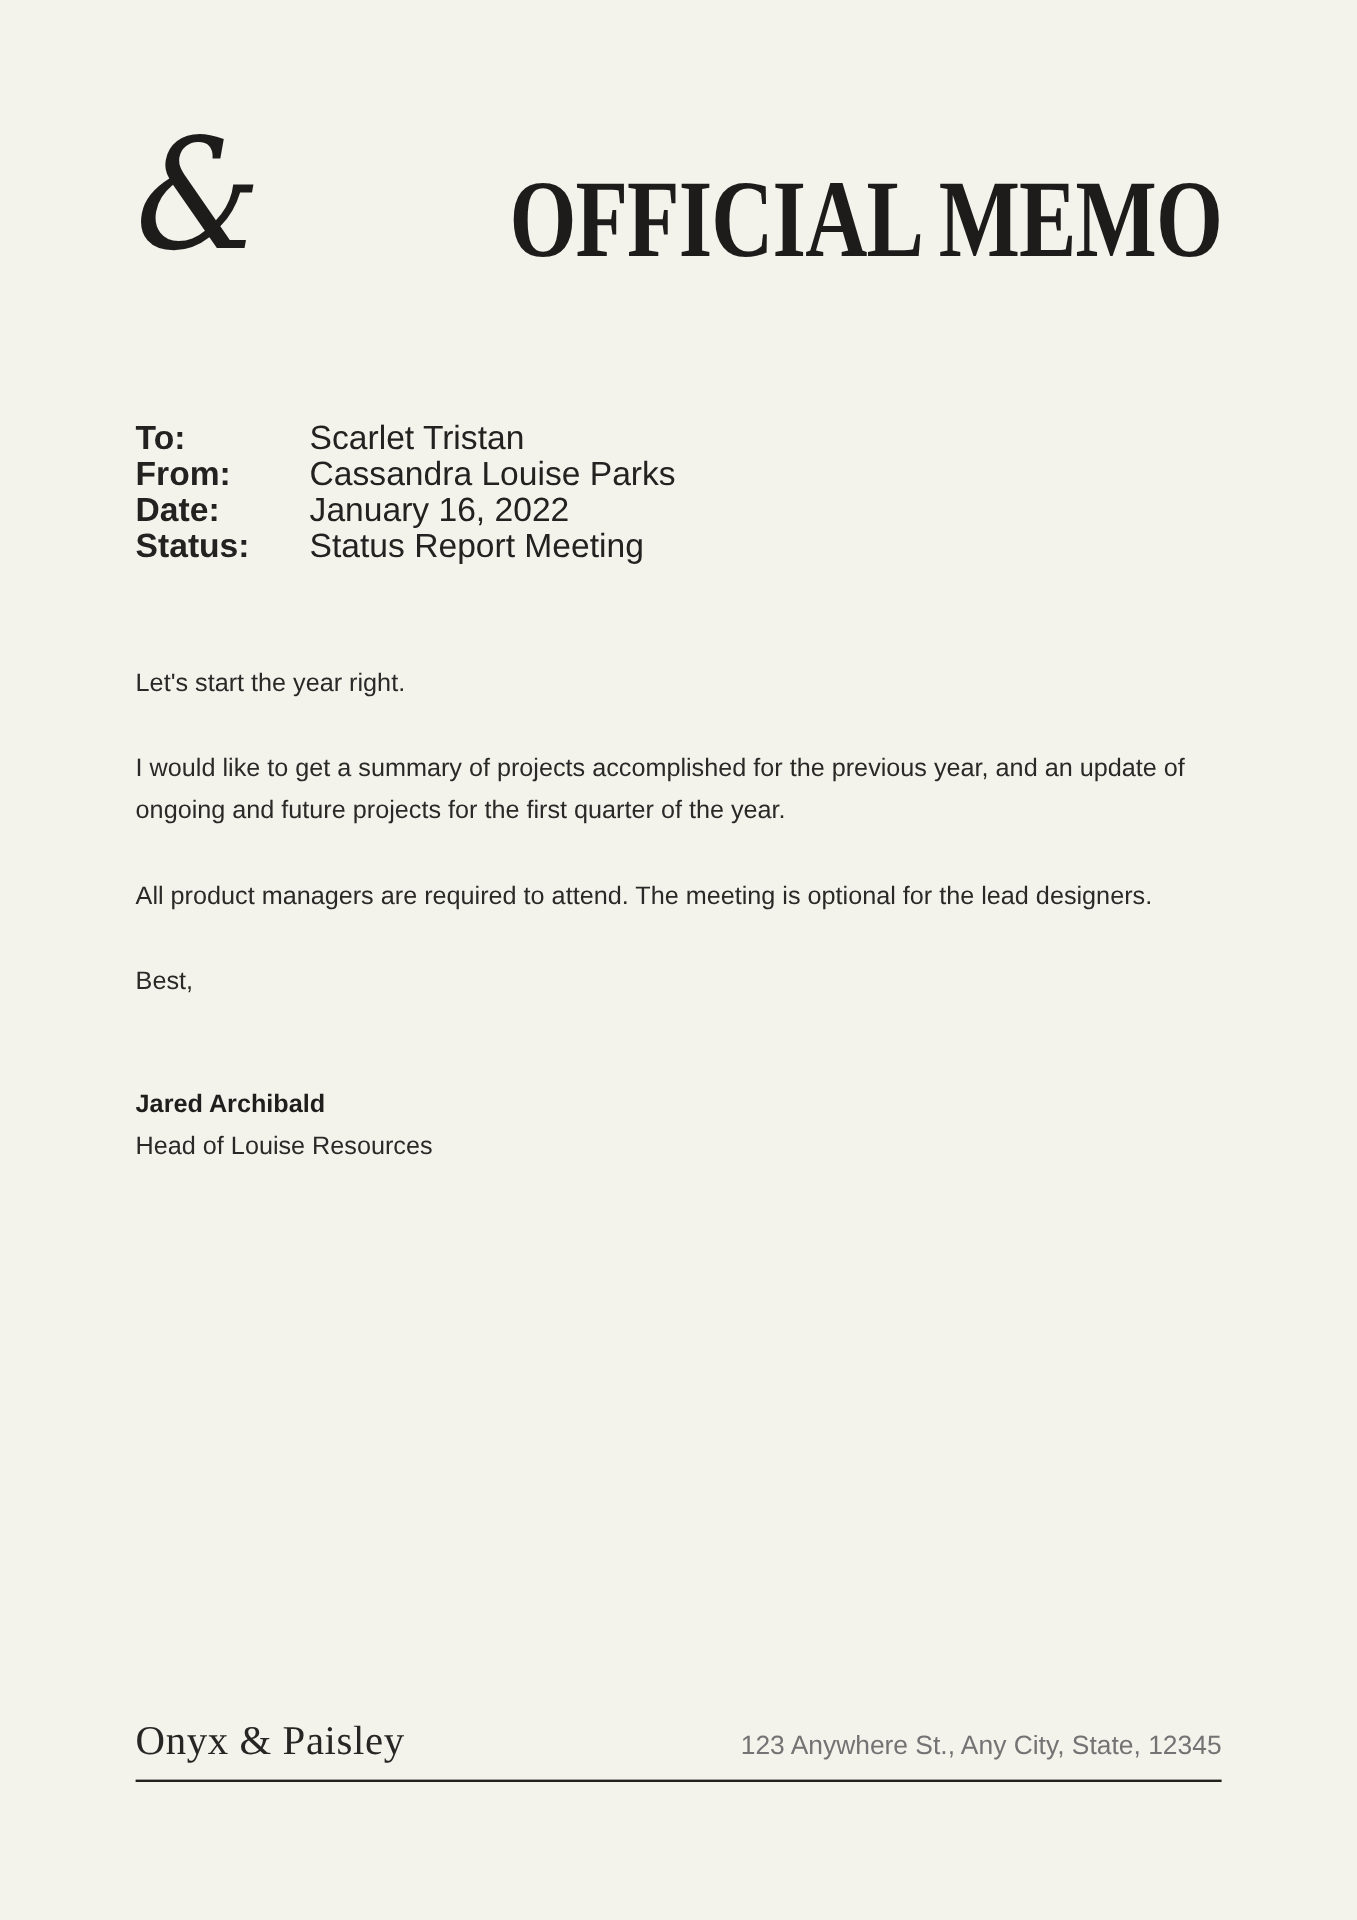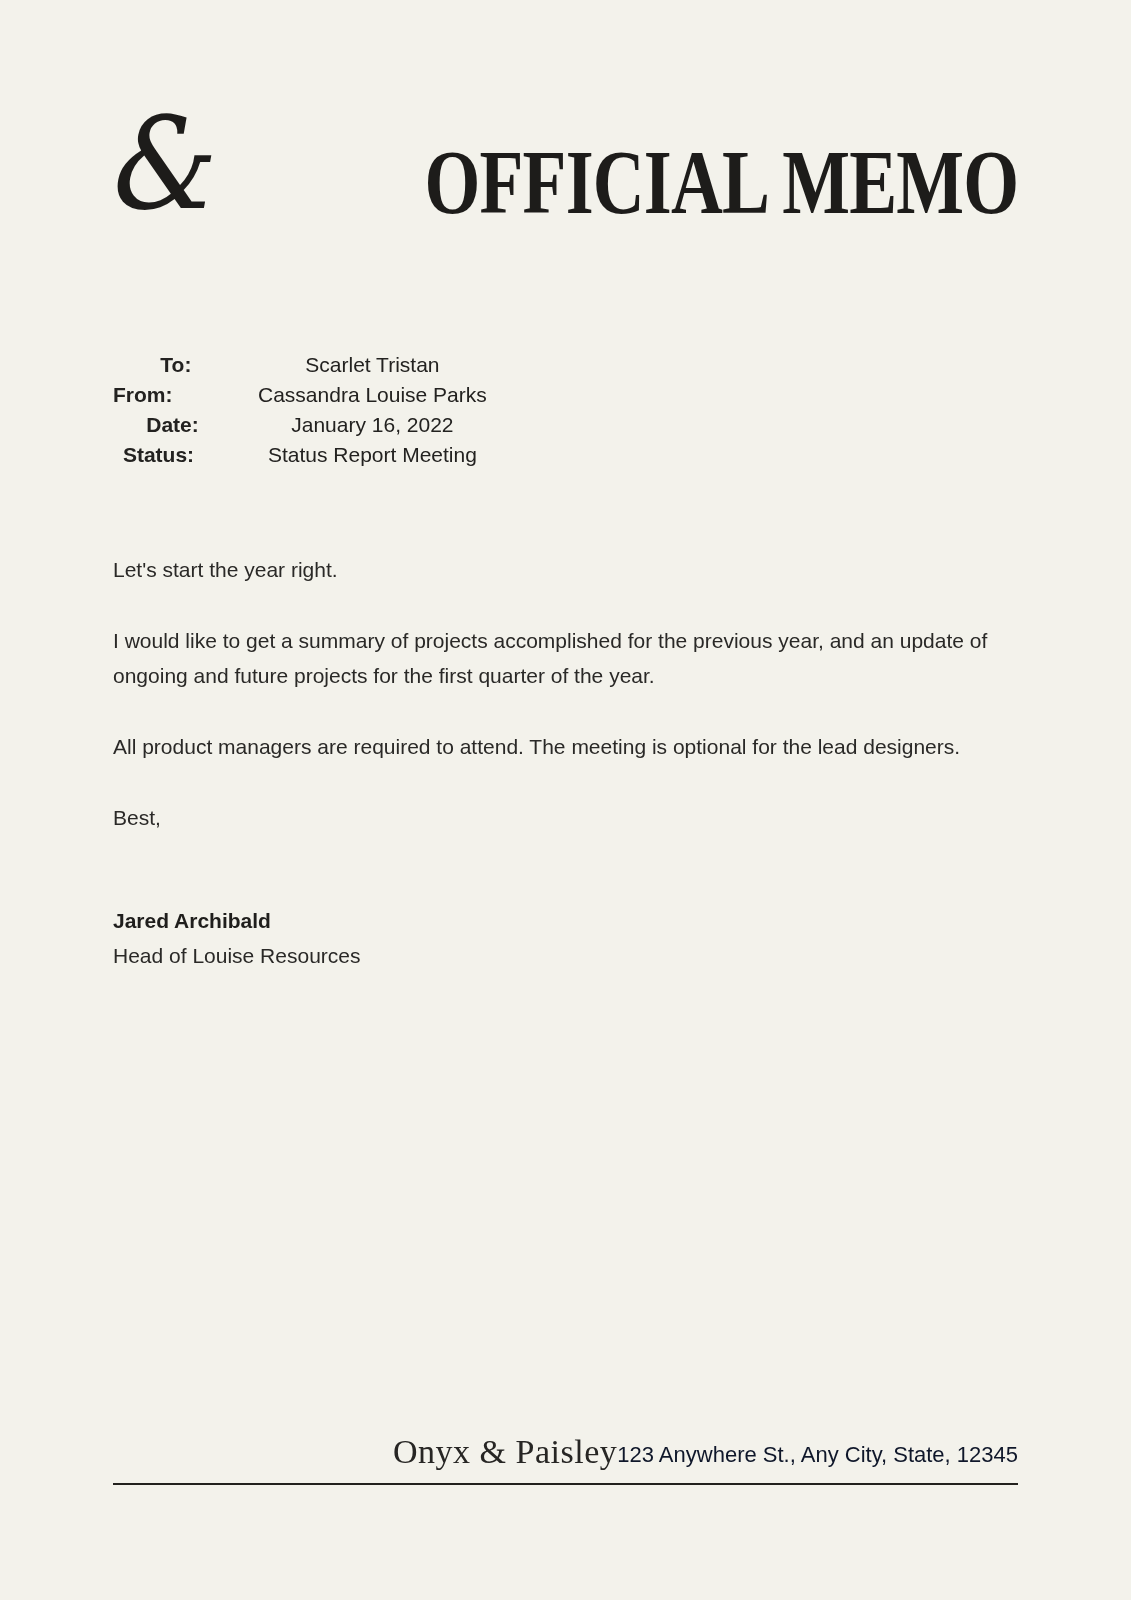--- a/index.html
+++ b/index.html
@@ -50,24 +50,23 @@
     transform-origin: right center;
   }
   
   .fields {
     position: absolute;
     top: 350px;
     left: 113px;
   }
   .field-row {
     display: flex;
-    font-size: 21px;
+    font-size: 28px;
     line-height: 30px;
     color: #232220;
-    justify-content: center;
   }
   .field-label {
     width: 145px;
     font-weight: 700;
   }
   .field-value { font-weight: 400; }
   
   .memo-body {
     position: absolute;
     top: 552px;
@@ -83,34 +82,34 @@
   .signature-title { font-weight: 400; }
   
   .footer {
     position: absolute;
     left: 113px;
     right: 113px;
     top: 1425px;
   }
   .footer-row {
     display: flex;
-    justify-content: flex-end;
+    justify-content: space-between;
     align-items: flex-end;
     height: 46px;
   }
   .footer-company {
     font-family: "Liberation Serif", "DejaVu Serif", serif;
     font-weight: 400;
     font-size: 34px;
     letter-spacing: 0.5px;
     color: #272624;
   }
   .footer-address {
     font-size: 22px;
-    color: #0f172a;
+    color: #737373;
     padding-bottom: 3px;
   }
   .footer-rule {
     margin-top: 12px;
     height: 2px;
     background: #22211D;
     border: none;
   }
 </style>
 </head>

